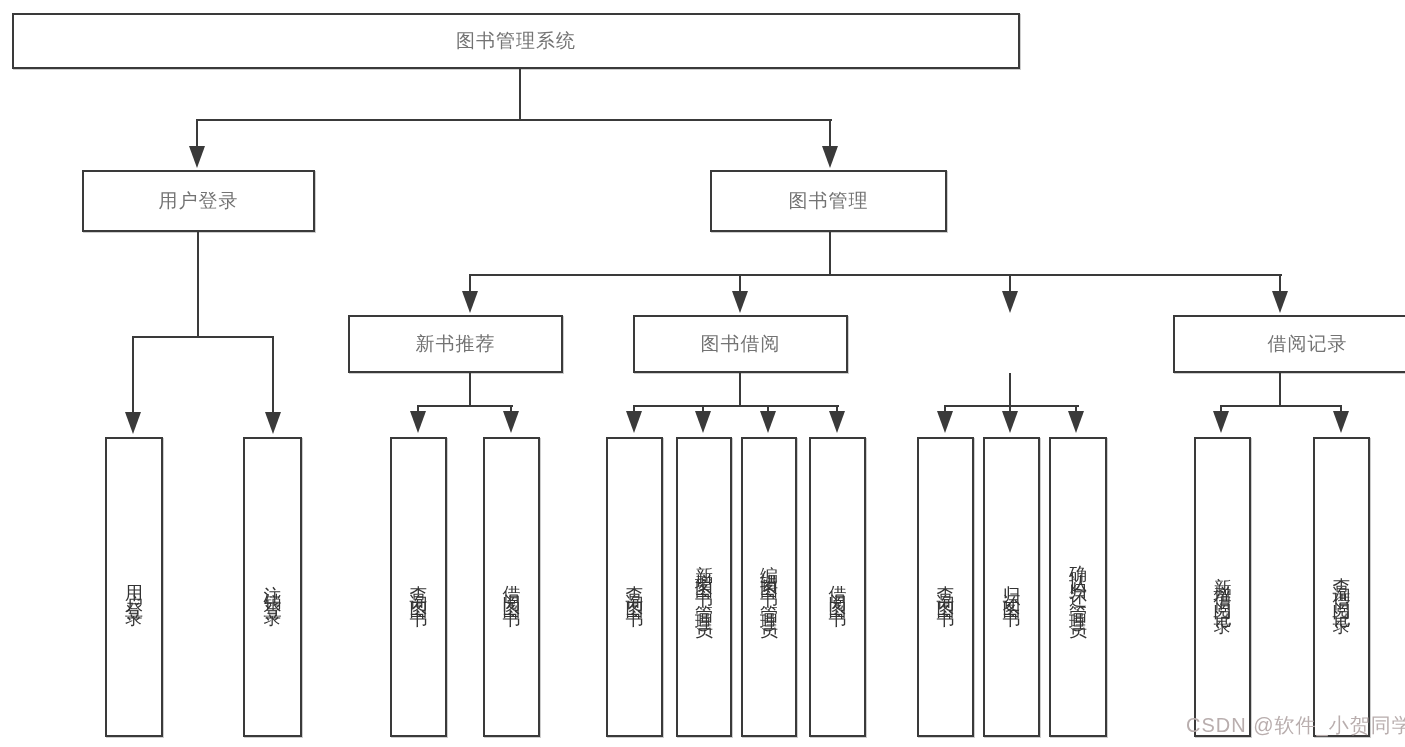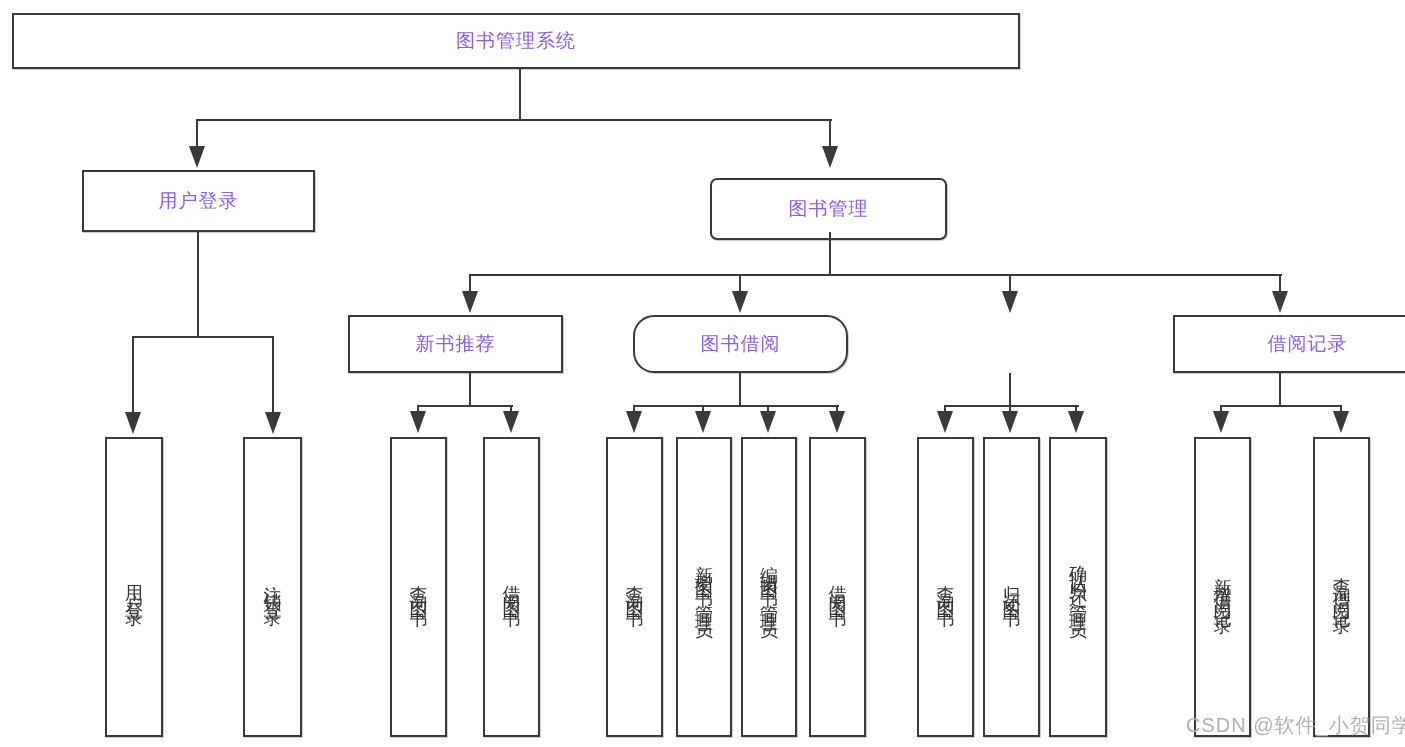--- a/index.html
+++ b/index.html
@@ -4,21 +4,21 @@
 <style>
   html,body{margin:0;padding:0;background:#fff;}
   #stage{
     position:relative;width:1405px;height:747px;background:#ffffff;
     font-family:"Liberation Sans","DejaVu Sans",sans-serif;color:#333333;overflow:hidden;
   }
   .node{
     position:absolute;border:2px solid #3a3a3a;background:#ffffff;
     display:flex;align-items:center;justify-content:center;
     box-shadow:1px 1px 0 rgba(60,60,60,.25);
-    font-size:19px;letter-spacing:1px;color:#8b5cf6;box-sizing:content-box;
+    font-size:19px;letter-spacing:1px;color:#737373;box-sizing:content-box;
   }
   .vnode{
     position:absolute;border:2px solid #3a3a3a;background:#ffffff;
     display:flex;align-items:center;justify-content:center;
     box-shadow:1px 1px 0 rgba(60,60,60,.25);box-sizing:content-box;
   }
   .vtext{
     writing-mode:vertical-rl;text-orientation:mixed;
     font-size:18px;line-height:1;letter-spacing:8px;color:#333333;
     white-space:nowrap;
@@ -46,21 +46,21 @@
   <div class="line" style="left:519px;top:69px;width:2px;height:52px;"></div>
   <div class="line" style="left:196px;top:119px;width:636px;height:2px;"></div>
   <div class="line" style="left:196px;top:119px;width:2px;height:29px;"></div>
   <div class="ah" style="left:189px;top:146px;"></div>
   <div class="line" style="left:829px;top:119px;width:2px;height:29px;"></div>
   <div class="ah" style="left:822px;top:146px;"></div>
 
   <div class="node" style="left:82px;top:170px;width:229px;height:58px;">
     <span>用户登录</span>
   </div>
-  <div class="node" style="left:710px;top:178px;width:233px;height:58px;border-radius:7px;">
+  <div class="node" style="left:710px;top:170px;width:233px;height:58px;">
     <span>图书管理</span>
   </div>
 
   <div class="line" style="left:197px;top:232px;width:2px;height:106px;"></div>
   <div class="line" style="left:132px;top:336px;width:142px;height:2px;"></div>
   <div class="line" style="left:132px;top:336px;width:2px;height:76px;"></div>
   <div class="ah" style="left:125px;top:412px;"></div>
   <div class="line" style="left:272px;top:336px;width:2px;height:76px;"></div>
   <div class="ah" style="left:265px;top:412px;"></div>
 
@@ -71,21 +71,21 @@
   <div class="line" style="left:739px;top:274px;width:2px;height:17px;"></div>
   <div class="ah" style="left:732px;top:291px;"></div>
   <div class="line" style="left:1009px;top:274px;width:2px;height:17px;"></div>
   <div class="ah" style="left:1002px;top:291px;"></div>
   <div class="line" style="left:1279px;top:274px;width:2px;height:17px;"></div>
   <div class="ah" style="left:1272px;top:291px;"></div>
 
   <div class="node" style="left:348px;top:315px;width:211px;height:54px;">
     <span>新书推荐</span>
   </div>
-  <div class="node" style="left:633px;top:315px;width:211px;height:54px;border-radius:21px;">
+  <div class="node" style="left:633px;top:315px;width:211px;height:54px;">
     <span>图书借阅</span>
   </div>
   <div class="node" style="left:1173px;top:315px;width:209px;height:54px;padding-left:28px;">
     <span>借阅记录</span>
   </div>
 
   <div class="line" style="left:469px;top:373px;width:2px;height:34px;"></div>
   <div class="line" style="left:417px;top:405px;width:96px;height:2px;"></div>
   <div class="line" style="left:417px;top:405px;width:2px;height:8px;"></div>
   <div class="ah" style="left:410px;top:411px;"></div>

